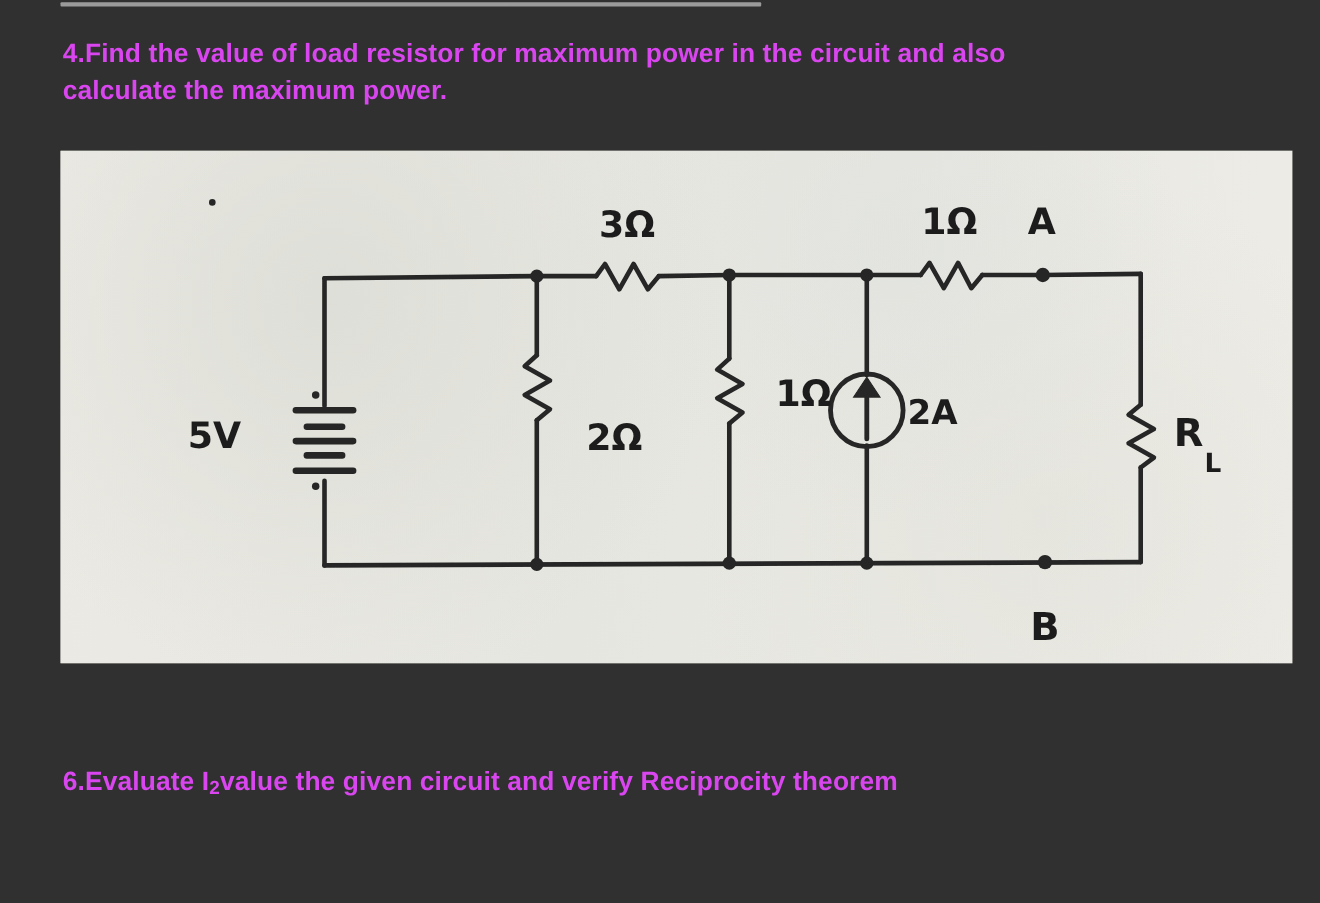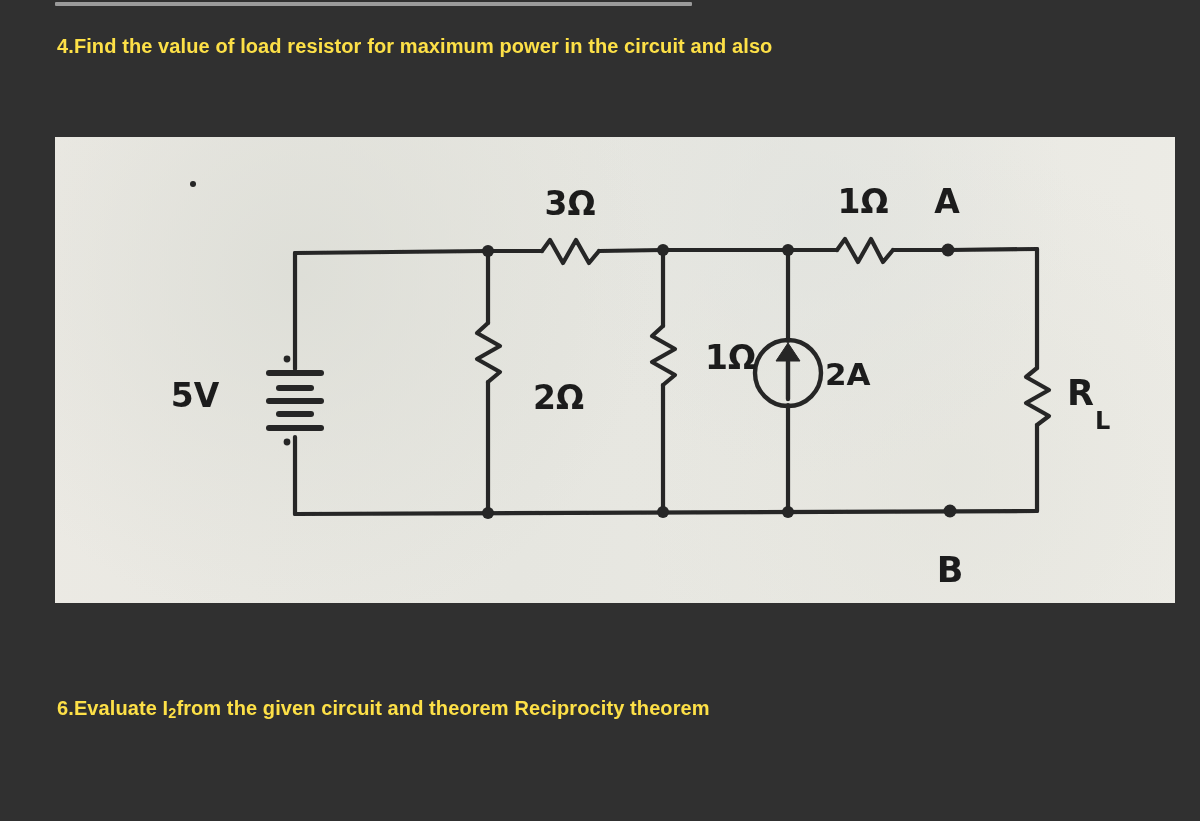--- a/index.html
+++ b/index.html
@@ -30,24 +30,24 @@
     background: #9a9a9a;
     border-radius: 1px;
   }
   .question-block {
     position: absolute;
     left: 57px;
     top: 32px;
     width: 1030px;
   }
   .q-text {
-    font-size: 20px;
+    font-size: 24px;
     font-weight: 700;
     line-height: 1.42;
-    color: #fde047;
+    color: #d946ef;
     letter-spacing: 0.1px;
   }
   .figure {
     position: absolute;
     left: 55px;
     top: 137px;
     width: 1120px;
     height: 466px;
     background: #e9e8e2;
     overflow: hidden;
@@ -80,20 +80,21 @@
 </style>
 </head>
 <body>
 
 <div id="page">
 
   <div class="top-rule"></div>
 
   <div class="question-block">
     <div class="q-text">4.Find the value of load resistor for maximum power in the circuit and also</div>
+    <div class="q-text">calculate the maximum power.</div>
   </div>
 
   <div class="figure">
     <div class="paper"></div>
 
     <svg width="1120" height="466" viewBox="0 0 1120 466" role="img">
       <defs>
         <filter id="inkblur" x="-20%" y="-20%" width="140%" height="140%">
           <feGaussianBlur stdDeviation="0.55"></feGaussianBlur>
         </filter>
@@ -176,16 +177,16 @@
         <text x="808" y="76" font-size="33" text-anchor="middle">1Ω</text>
         <text x="892" y="76" font-size="33" text-anchor="middle">A</text>
         <text x="895" y="445" font-size="35" text-anchor="middle">B</text>
         <text x="1012" y="268" font-size="35" text-anchor="start">R</text>
         <text x="1040" y="292" font-size="24" text-anchor="start">L</text>
       </g>
     </svg>
   </div>
 
   <div class="bottom-question">
-    <div class="q-text"><span>6.Evaluate I</span><span class="sub">2</span><span>from the given circuit and theorem Reciprocity theorem</span></div>
+    <div class="q-text"><span>6.Evaluate I</span><span class="sub">2</span><span>value the given circuit and verify Reciprocity theorem</span></div>
   </div>
 
 </div>
 
 </body></html>

